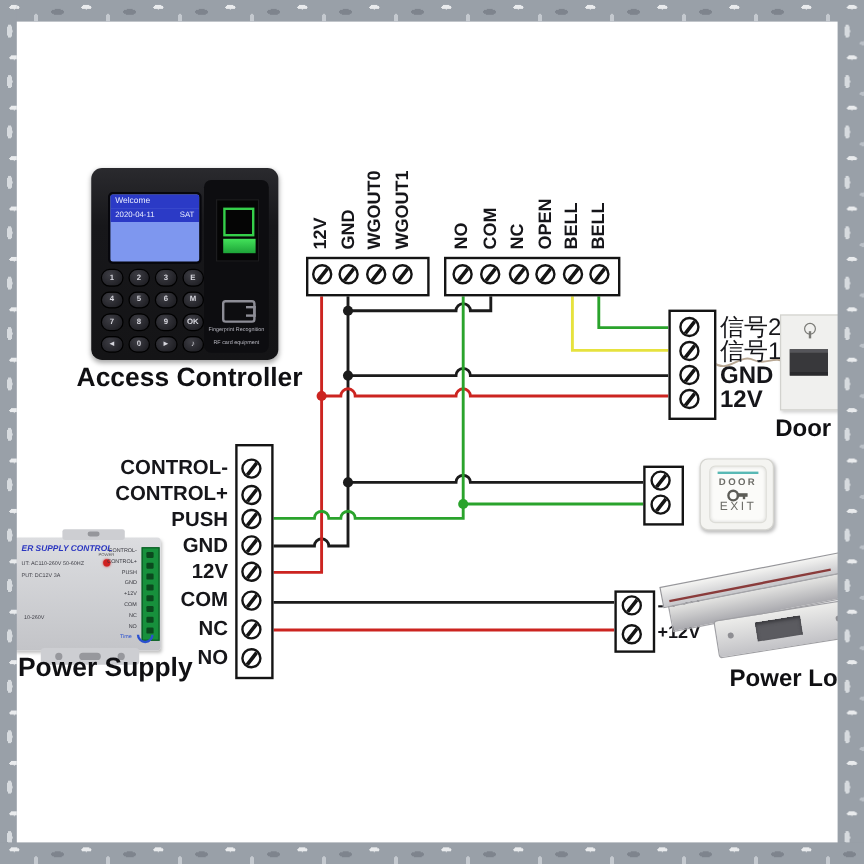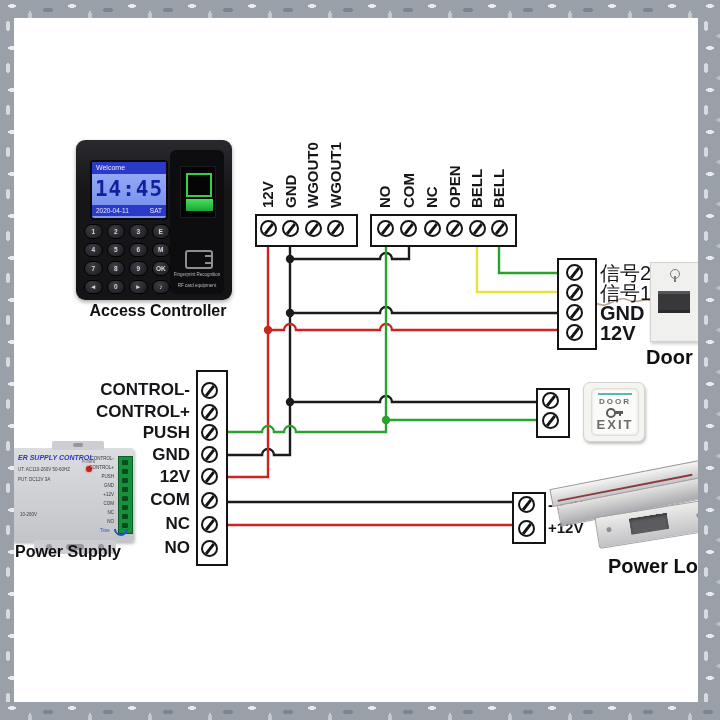--- a/index.html
+++ b/index.html
@@ -24,21 +24,21 @@
 
   
   .tblock{position:absolute;background:#fff;border:2.5px solid #141414;z-index:4;}
   .screw{position:absolute;width:13px;height:13px;border:2px solid #141414;border-radius:50%;
          background:#fff;z-index:5;overflow:hidden;}
   .screw .slot{position:absolute;left:50%;top:-2px;bottom:-2px;width:2.6px;background:#141414;
          transform:translateX(-50%) rotate(38deg);border-radius:2px;}
   .vlab{position:absolute;width:70px;height:18px;line-height:18px;font-size:15px;font-weight:bold;
         transform:rotate(-90deg);z-index:4;white-space:nowrap;}
   .hlab{position:absolute;height:18px;line-height:18px;font-size:20px;font-weight:bold;z-index:4;white-space:nowrap;}
-  .caption{position:absolute;font-size:16px;font-weight:bold;color:#101013;z-index:6;white-space:nowrap;}
+  .caption{position:absolute;font-size:22px;font-weight:bold;color:#101013;z-index:6;white-space:nowrap;}
 
   
   .controller{position:absolute;left:76px;top:140px;width:156px;height:160px;z-index:4;
       background:linear-gradient(#2a2a2e,#17171a 30%,#141416);border-radius:9px;
       box-shadow:0 2px 4px rgba(0,0,0,.35);}
   .lcd{position:absolute;left:14px;top:20px;width:74px;height:56px;border:2px solid #07070c;
       border-radius:4px;background:#7e97ef;overflow:hidden;}
   .lcd .hdr{height:12px;background:#2b3ac6;color:#e8ecff;font-size:7px;line-height:12px;padding-left:4px;}
   .lcd .time{height:31px;text-align:center;font-family:"DejaVu Sans Mono",monospace;font-weight:bold;
       font-size:21px;line-height:31px;color:#131f9e;letter-spacing:1px;
@@ -59,21 +59,21 @@
       border:1px solid #000;color:#d6d6dd;font-size:6.5px;font-weight:bold;
       display:flex;align-items:center;justify-content:center;}
 
   
   .exitdev{position:absolute;left:583px;top:382px;width:60px;height:58px;background:#f4f4f1;
       border:1px solid #d4d4cf;border-radius:7px;box-shadow:1px 2px 3px rgba(0,0,0,.25);z-index:4;}
   .exitbtn{position:absolute;left:7px;top:5px;width:46px;height:46px;background:#fbfbf9;
       border:1px solid #ddddd8;border-radius:5px;box-shadow:inset 0 0 3px rgba(0,0,0,.15);text-align:center;}
   .exitbtn .tealline{margin:4px auto 2px auto;width:34px;height:2px;background:#58b8b4;}
   .exitbtn .door{font-size:8px;font-weight:bold;letter-spacing:2px;color:#6d6d68;}
-  .exitbtn .exit{font-size:13px;font-weight:bold;letter-spacing:2px;color:#6d6d68;}
+  .exitbtn .exit{font-size:10px;font-weight:normal;letter-spacing:2px;color:#6d6d68;}
   .keyicon{position:relative;width:22px;height:8px;margin:2px auto 1px auto;}
   .keyicon .ring{position:absolute;left:2px;top:0;width:6px;height:6px;border:2px solid #5c5c57;border-radius:50%;}
   .keyicon .stem{position:absolute;left:10px;top:3px;width:9px;height:2.5px;background:#5c5c57;}
   .keyicon .tooth{position:absolute;left:15px;top:5px;width:2px;height:3px;background:#5c5c57;}
 
   
   .belldev{position:absolute;left:650px;top:262px;width:48px;height:78px;background:#f0f0ee;
       border:1px solid #d2d2ce;box-shadow:1px 2px 3px rgba(0,0,0,.2);z-index:4;}
   .belldev .hook{position:absolute;left:50%;top:6px;width:8px;height:8px;border:1.5px solid #7a7a76;
       border-radius:50%;transform:translateX(-50%);}
@@ -146,21 +146,20 @@
     <circle cx="290" cy="402" r="4.2" fill="#1b1b1b"></circle>
     <circle cx="268" cy="330" r="4.2" fill="#cc2420"></circle>
     <circle cx="386" cy="420" r="4.2" fill="#2aa32c"></circle>
 
     <path d="M594,302 C608,312 616,294 628,300 C638,305 644,296 656,302" fill="none" stroke="#b9a894" stroke-width="1.6"></path>
   </svg>
 
   <div class="controller">
     <div class="lcd">
       <div class="hdr">Welcome</div>
-      <div class="time">14:45</div>
       <div class="ftr">
         <span>2020-04-11</span>
         <span>SAT</span>
       </div>
     </div>
     <div class="fp-panel">
       <div class="fp-window">
         <div class="fp-frame"></div>
         <div class="fp-bar"></div>
       </div>

